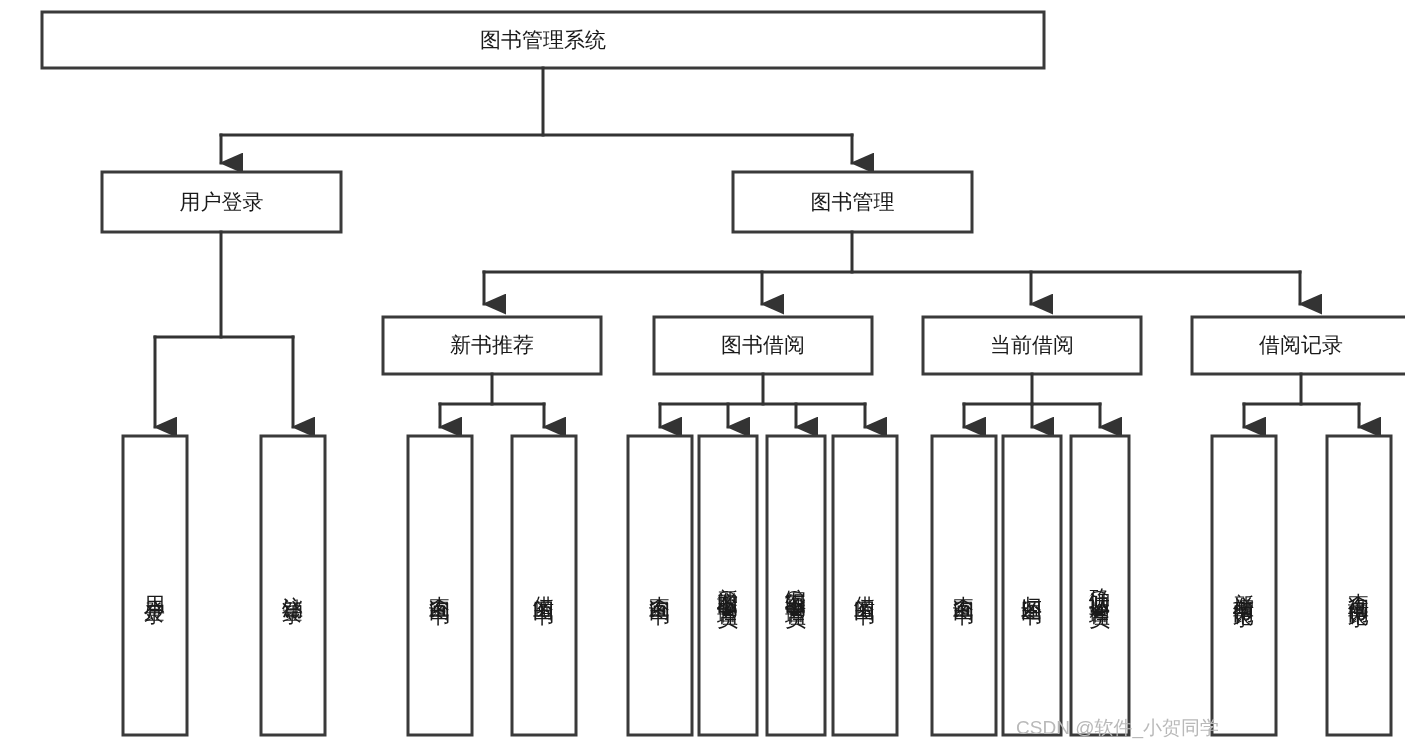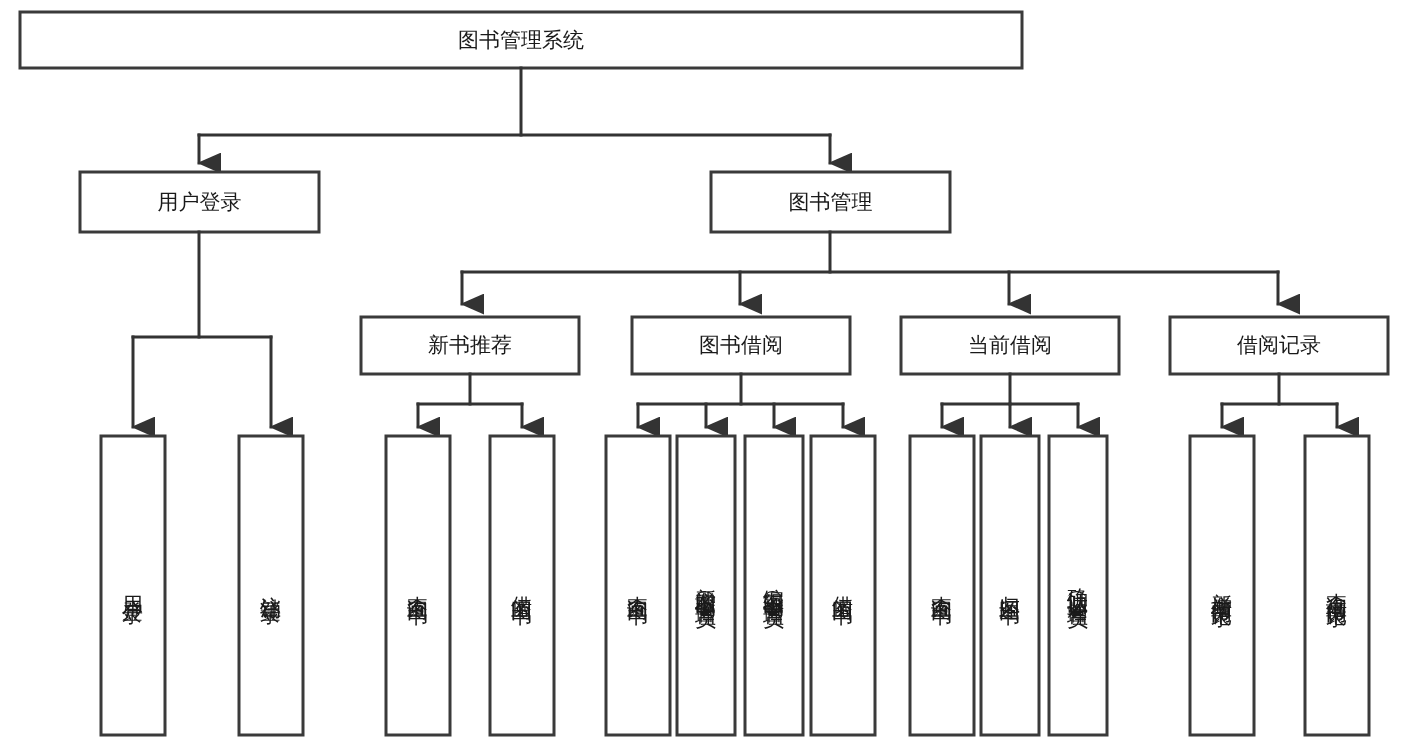--- a/index.html
+++ b/index.html
@@ -13,20 +13,21 @@
     font-family: "Liberation Sans", "DejaVu Sans", sans-serif;
     overflow: hidden;
     position: relative;
   }
   #diagram-root {
     position: absolute;
     left: 0;
     top: 0;
     width: 1205px;
     height: 747px;
+    padding-left: 22px;
   }
   svg#tree-svg {
     display: block;
     width: 1405px;
     height: 747px;
   }
   .node-box {
     fill: #ffffff;
     stroke: #3a3a3a;
     stroke-width: 3;
@@ -226,14 +227,15 @@
       <text class="node-label-v" x="1222" y="585">新增借阅记录</text>
     </g>
 
     <g>
       <rect class="node-box" x="1305" y="436" width="64" height="299"></rect>
       <text class="node-label-v" x="1337" y="585">查询借阅记录</text>
     </g>
 
   </svg>
 
+  <div class="watermark-text">CSDN @软件_小贺同学</div>
 
 </div>
 
 </body></html>

